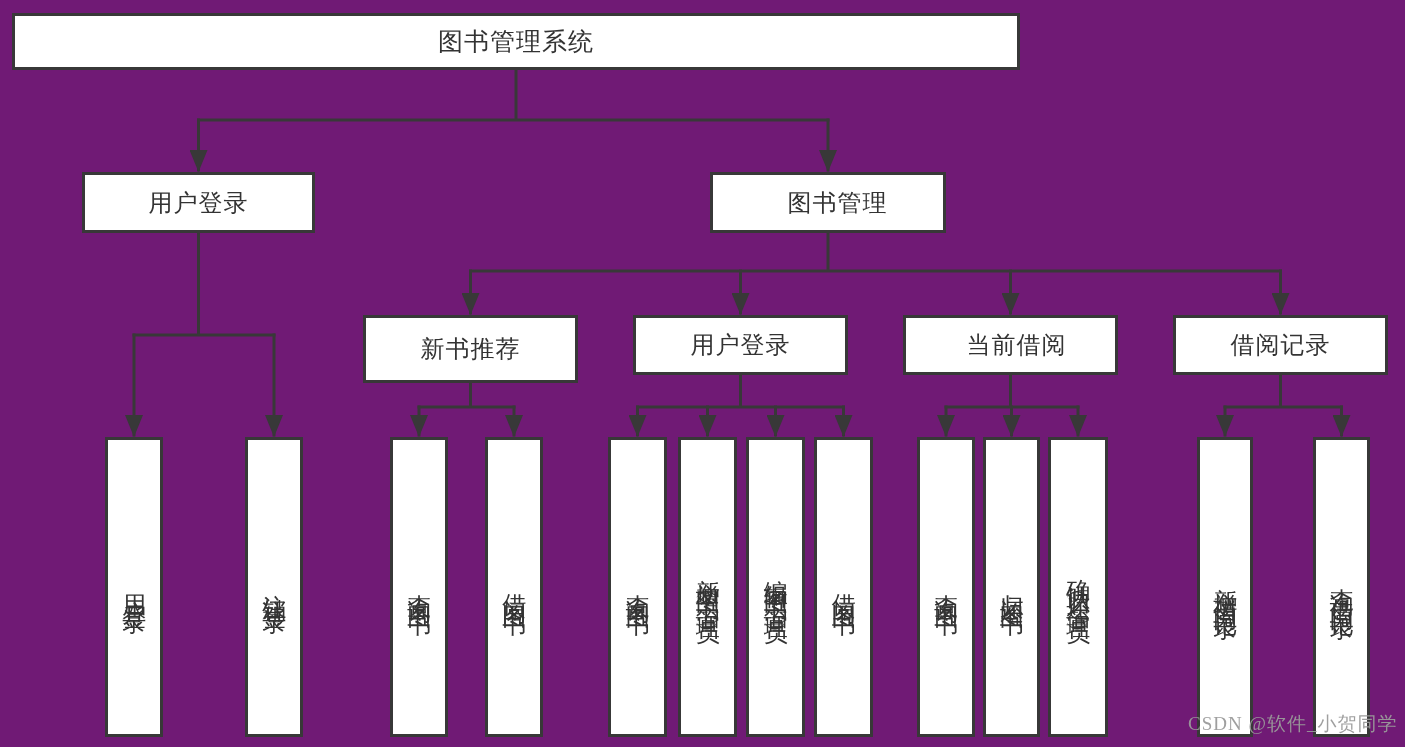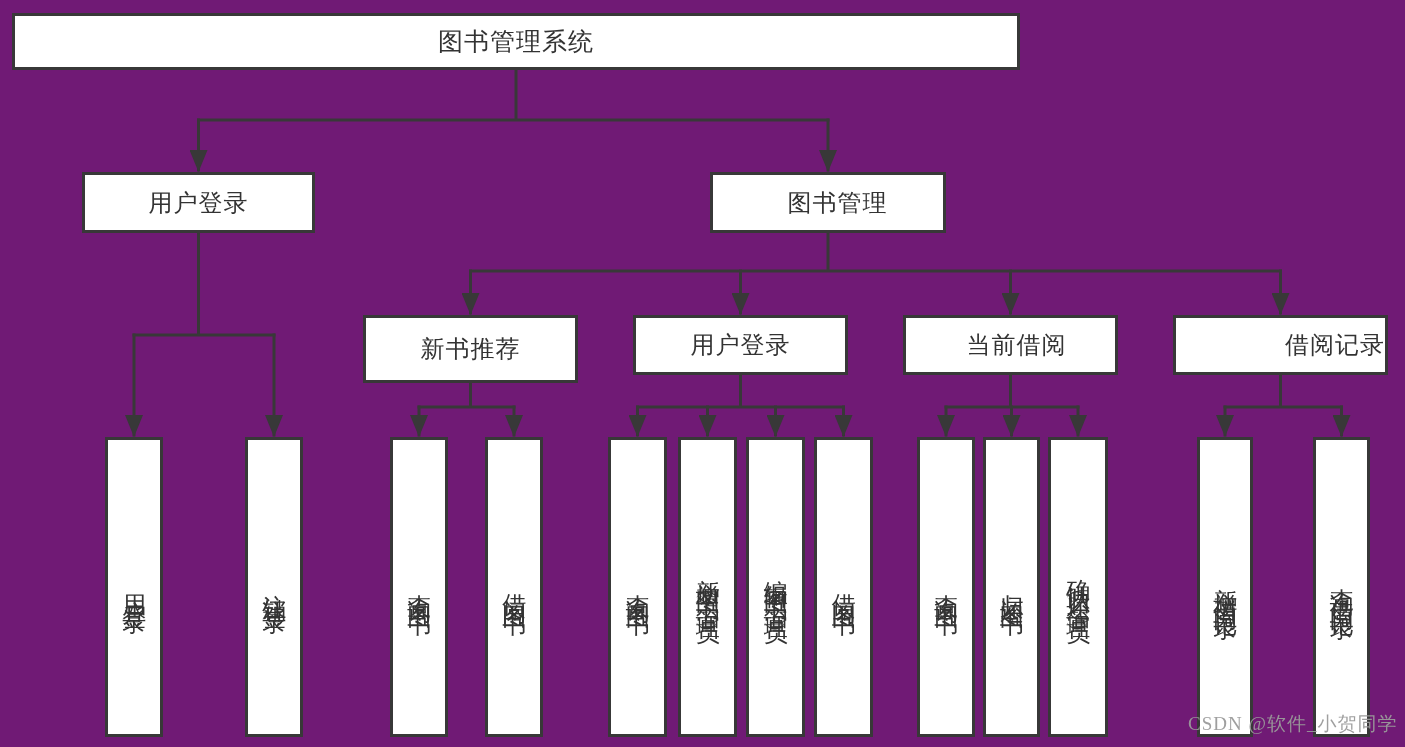--- a/index.html
+++ b/index.html
@@ -114,21 +114,21 @@
 
   <div class="box" style="left:363px; top:315px; width:215px; height:68px;">
     <span class="h-label">新书推荐</span>
   </div>
   <div class="box" style="left:633px; top:315px; width:215px; height:60px;">
     <span class="h-label">用户登录</span>
   </div>
   <div class="box" style="left:903px; top:315px; width:215px; height:60px;padding-left:12px;">
     <span class="h-label">当前借阅</span>
   </div>
-  <div class="box" style="left:1173px; top:315px; width:215px; height:60px;justify-content:flex-end;">
+  <div class="box" style="left:1173px; top:315px; width:215px; height:60px;">
     <span class="h-label">借阅记录</span>
   </div>
 
   <div class="box" style="left:105px; top:437px; width:58px; height:300px;">
     <span class="v-label">用户登录</span>
   </div>
   <div class="box" style="left:245px; top:437px; width:58px; height:300px;">
     <span class="v-label">注销登录</span>
   </div>
 

